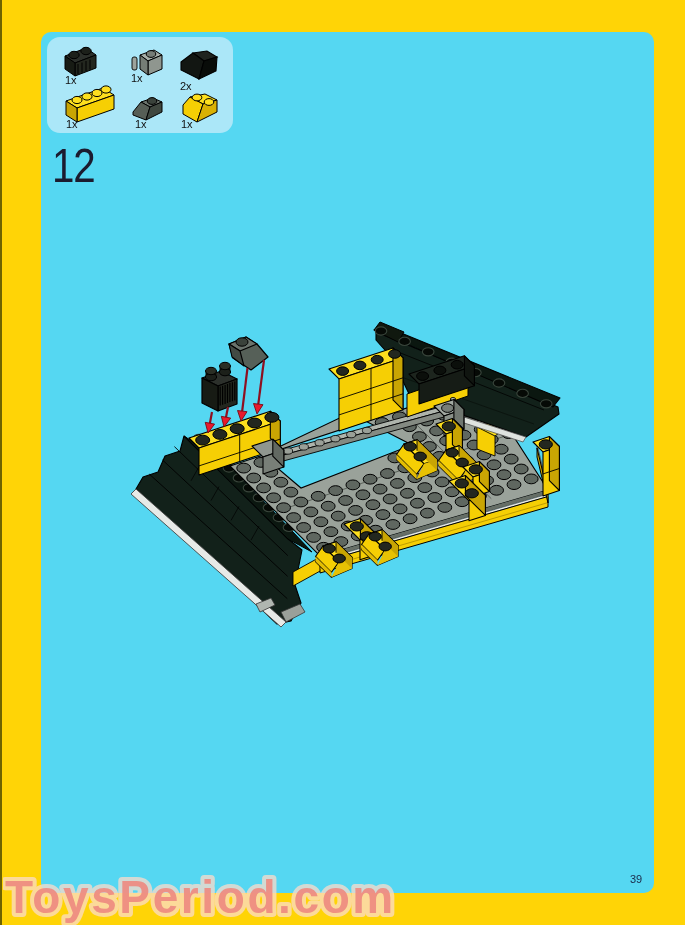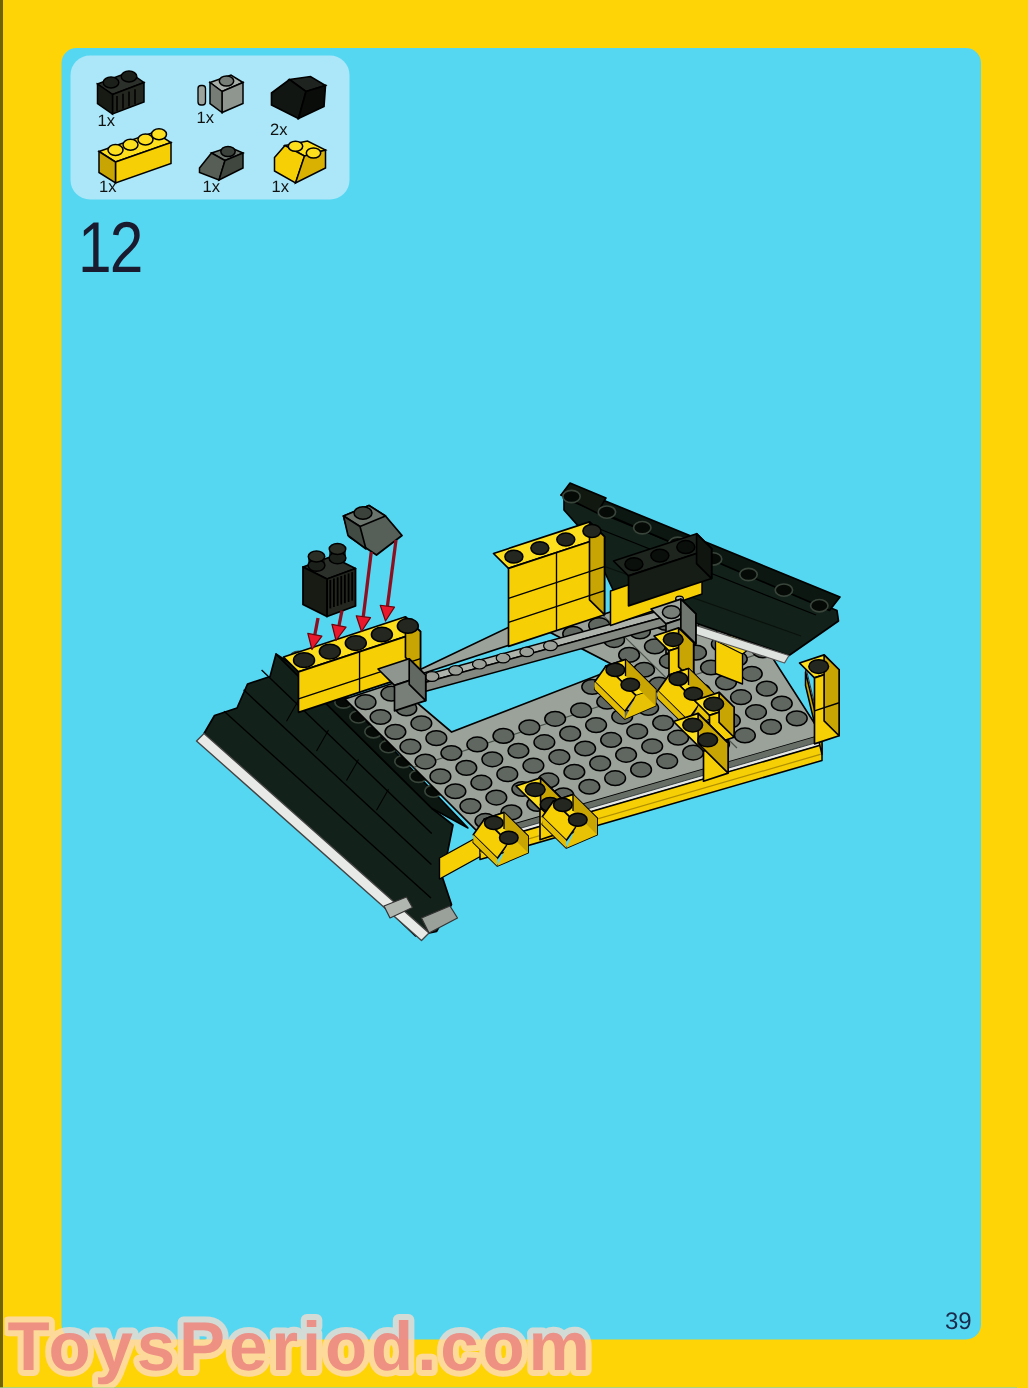--- a/index.html
+++ b/index.html
@@ -381,19 +381,19 @@
 <line x1="228.0" y1="407.0" x2="226.0" y2="417.2" stroke="#8e1020" stroke-width="2.2"></line>
 <polygon points="224.0,427.0 221.3,416.3 230.7,418.1" fill="#e8192c" stroke="#70000a" stroke-width="0.8" stroke-linejoin="round"></polygon>
 <line x1="247.5" y1="368.0" x2="242.2" y2="411.1" stroke="#8e1020" stroke-width="2.2"></line>
 <polygon points="241.0,421.0 237.5,410.5 247.0,411.7" fill="#e8192c" stroke="#70000a" stroke-width="0.8" stroke-linejoin="round"></polygon>
 <line x1="264.0" y1="360.0" x2="258.3" y2="404.1" stroke="#8e1020" stroke-width="2.2"></line>
 <polygon points="257.0,414.0 253.5,403.5 263.0,404.7" fill="#e8192c" stroke="#70000a" stroke-width="0.8" stroke-linejoin="round"></polygon>
 </svg>
 
 <div style="position:absolute;left:52px;top:138px;font-size:48px;letter-spacing:-1.5px;color:#1b1b2f;transform:scaleX(0.84);transform-origin:0 0;">12</div>
 
-<div style="position:absolute;left:630px;top:873px;font-size:16px;color:#1b2b4b;">39</div>
+<div style="position:absolute;left:630px;top:873px;font-size:11px;color:#1b2b4b;">39</div>
 
 <div style="position:absolute;left:3px;top:869px;">
 <svg width="480" height="58">
       <text x="2" y="44" font-family="Liberation Sans, sans-serif" font-size="46" font-weight="bold" letter-spacing="2.6" fill="none" stroke="#fcdccb" stroke-width="8" stroke-linejoin="round" opacity="0.75">ToysPeriod.com</text>
 <text x="2" y="44" font-family="Liberation Sans, sans-serif" font-size="46" font-weight="bold" letter-spacing="2.6" fill="#ee8a80" opacity="0.9">ToysPeriod.com</text>
     </svg>
 </div>
 </body></html>

